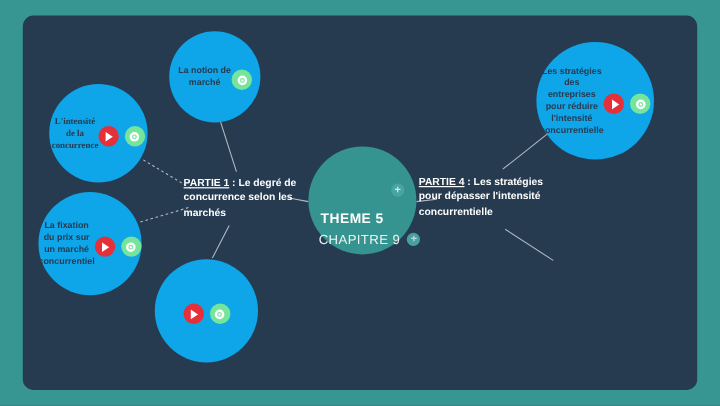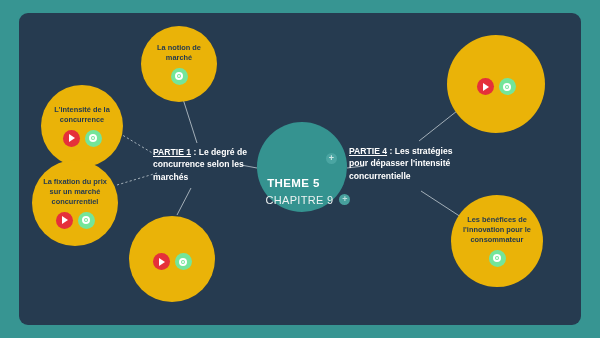--- a/index.html
+++ b/index.html
@@ -40,22 +40,22 @@
   .partie{
     position:absolute;color:#ffffff;
     font-size:8.6px;font-weight:bold;line-height:1.45;
   }
   .partie .u{text-decoration:underline;}
   #partie-1{left:134px;top:133px;width:110px;}
   #partie-2{left:330px;top:132px;width:122px;}
 
   
   .bubble{
-    position:absolute;border-radius:50%;background:#eab308;
-    display:flex;flex-direction:column;align-items:center;justify-content:center;
+    position:absolute;border-radius:50%;background:#0ea5e9;
+    display:flex;flex-direction:row;align-items:center;justify-content:center;
     box-sizing:border-box;padding:0 7px;
   }
   .bubble .txt{
     text-align:center;color:#263b50;font-size:7.4px;font-weight:bold;
     line-height:1.32;
   }
   .icons{display:flex;gap:5px;margin-top:5px;align-items:center;justify-content:center;}
   .ic{width:17px;height:17px;border-radius:50%;display:flex;align-items:center;justify-content:center;}
   .ic-play{background:#e5303a;}
   .ic-play .tri{
@@ -68,21 +68,21 @@
     width:8px;height:8px;border-radius:50%;
     border:2px solid #ffffff;box-sizing:border-box;
     display:flex;align-items:center;justify-content:center;
   }
   .ic-target .ring::after{
     content:"";width:2px;height:2px;border-radius:50%;background:#ffffff;
   }
 
   
   #bub-notion      {left:122px;top:13px; width:76px;height:76px;}
-  #bub-intensite   {left:22px; top:72px; width:82px;height:82px;}
+  #bub-intensite   {left:22px; top:57px; width:82px;height:82px;font-family:Liberation Serif, serif;}
   #bub-fixation    {left:13px; top:147px;width:86px;height:86px;}
   #bub-elasticite  {left:110px;top:203px;width:86px;height:86px;}
   #bub-strategies  {left:428px;top:22px; width:98px;height:98px;}
   #bub-benefices   {left:432px;top:182px;width:92px;height:92px;}
 </style>
 </head>
 <body>
 
 <div class="slide-frame">
   <div class="slide">
@@ -164,33 +164,26 @@
         <span class="ic ic-play">
             <span class="tri"></span>
           </span>
         <span class="ic ic-target">
             <span class="ring"></span>
           </span>
       </div>
     </div>
 
     <div class="bubble" id="bub-strategies">
+      <div class="txt">Les stratégies des entreprises pour réduire l'intensité concurrentielle</div>
       <div class="icons">
         <span class="ic ic-play">
             <span class="tri"></span>
           </span>
         <span class="ic ic-target">
             <span class="ring"></span>
           </span>
       </div>
     </div>
 
-    <div class="bubble" id="bub-benefices">
-      <div class="txt">Les bénéfices de l'innovation pour le consommateur</div>
-      <div class="icons">
-        <span class="ic ic-target">
-            <span class="ring"></span>
-          </span>
-      </div>
-    </div>
 
   </div>
 </div>
 
 </body></html>

